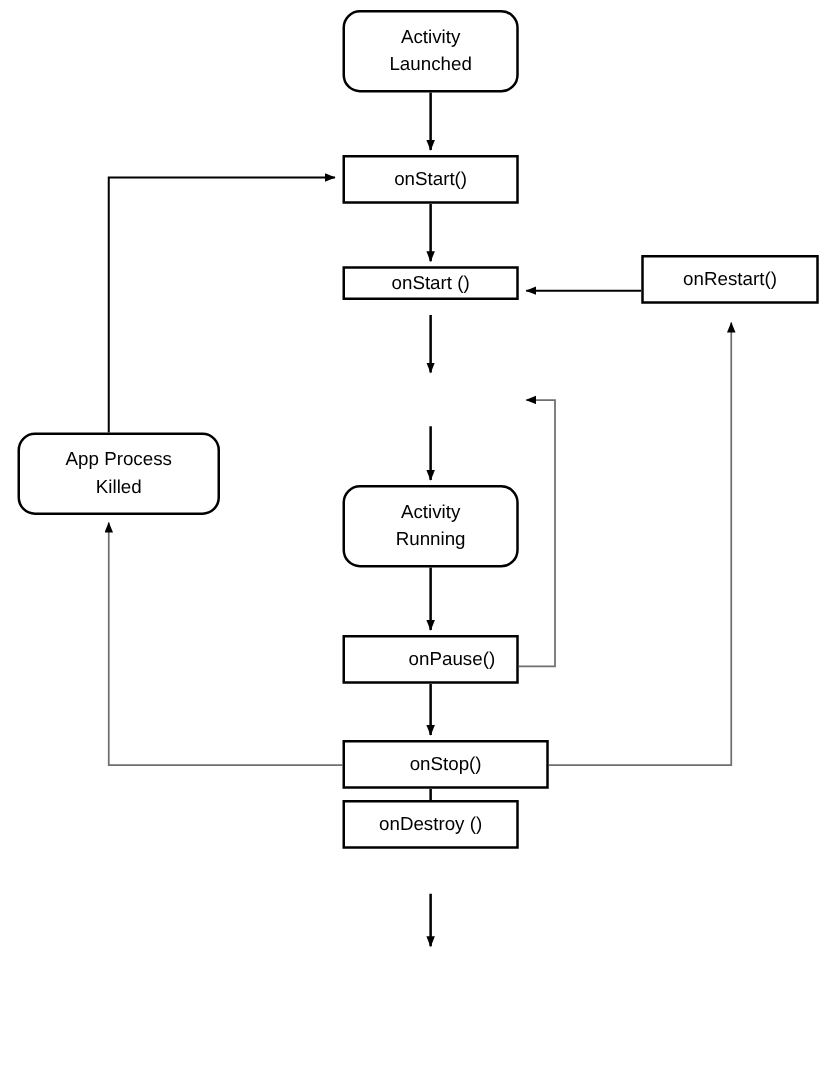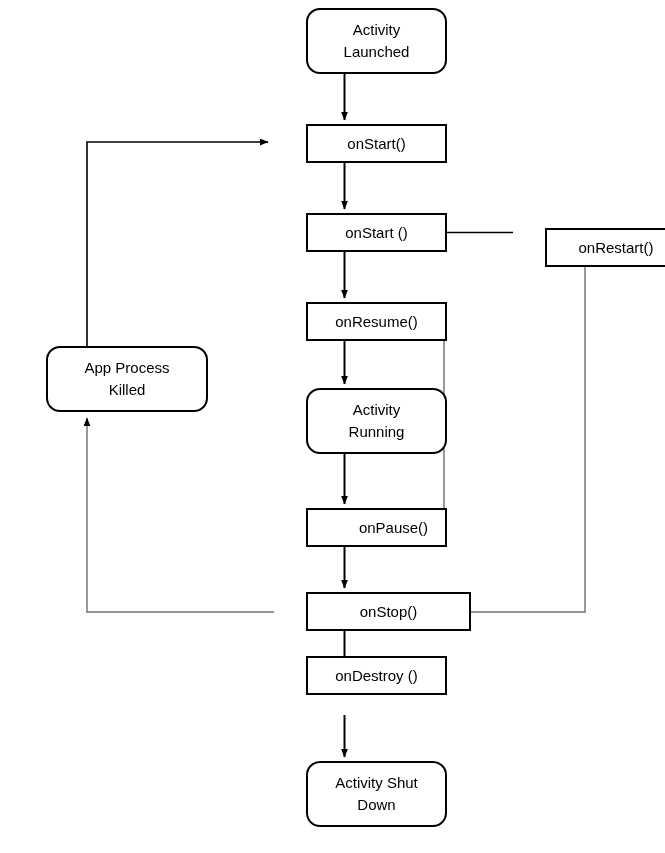--- a/index.html
+++ b/index.html
@@ -30,21 +30,20 @@
     background: #ffffff;
     display: flex;
     align-items: center;
     justify-content: center;
     text-align: center;
     color: #000000;
     font-family: "Liberation Sans", sans-serif;
     font-size: 15px;
     line-height: 1.45;
     z-index: 3;
-    margin-left: 32px;
   }
   .node.rounded {
     border-radius: 14px;
   }
   .node .label {
     display: block;
     white-space: pre-line;
     padding: 0 6px;
   }
 </style>
@@ -92,52 +91,45 @@
 
   <div class="node rounded" style="left:274px; top:8px; width:141px; height:66px;">
     <span class="label">Activity
 Launched</span>
   </div>
 
   <div class="node" style="left:274px; top:124px; width:141px; height:39px;">
     <span class="label">onStart()</span>
   </div>
 
-  <div class="node" style="left:274px; top:213px; width:141px; height:39px;">
+  <div class="node" style="left:274px; top:213px; width:141px; height:27px;">
     <span class="label">onStart ()</span>
   </div>
 
-  <div class="node" style="left:513px; top:228px; width:142px; height:39px;">
+  <div class="node" style="left:513px; top:204px; width:142px; height:39px;">
     <span class="label">onRestart()</span>
   </div>
 
-  <div class="node" style="left:274px; top:302px; width:141px; height:39px;">
-    <span class="label">onResume()</span>
-  </div>
 
   <div class="node rounded" style="left:274px; top:388px; width:141px; height:66px;">
     <span class="label">Activity
 Running</span>
   </div>
 
   <div class="node" style="left:274px; top:508px; width:141px; height:39px;padding-left:34px;">
     <span class="label">onPause()</span>
   </div>
 
   <div class="node rounded" style="left:14px; top:346px; width:162px; height:66px;">
     <span class="label">App Process
 Killed</span>
   </div>
 
   <div class="node" style="left:274px; top:592px; width:165px; height:39px;">
     <span class="label">onStop()</span>
   </div>
 
-  <div class="node" style="left:274px; top:656px; width:141px; height:39px;">
+  <div class="node" style="left:274px; top:640px; width:141px; height:39px;">
     <span class="label">onDestroy ()</span>
   </div>
 
-  <div class="node rounded" style="left:274px; top:761px; width:141px; height:66px;">
-    <span class="label">Activity Shut
-Down</span>
-  </div>
 
 </div>
 
 </body></html>

